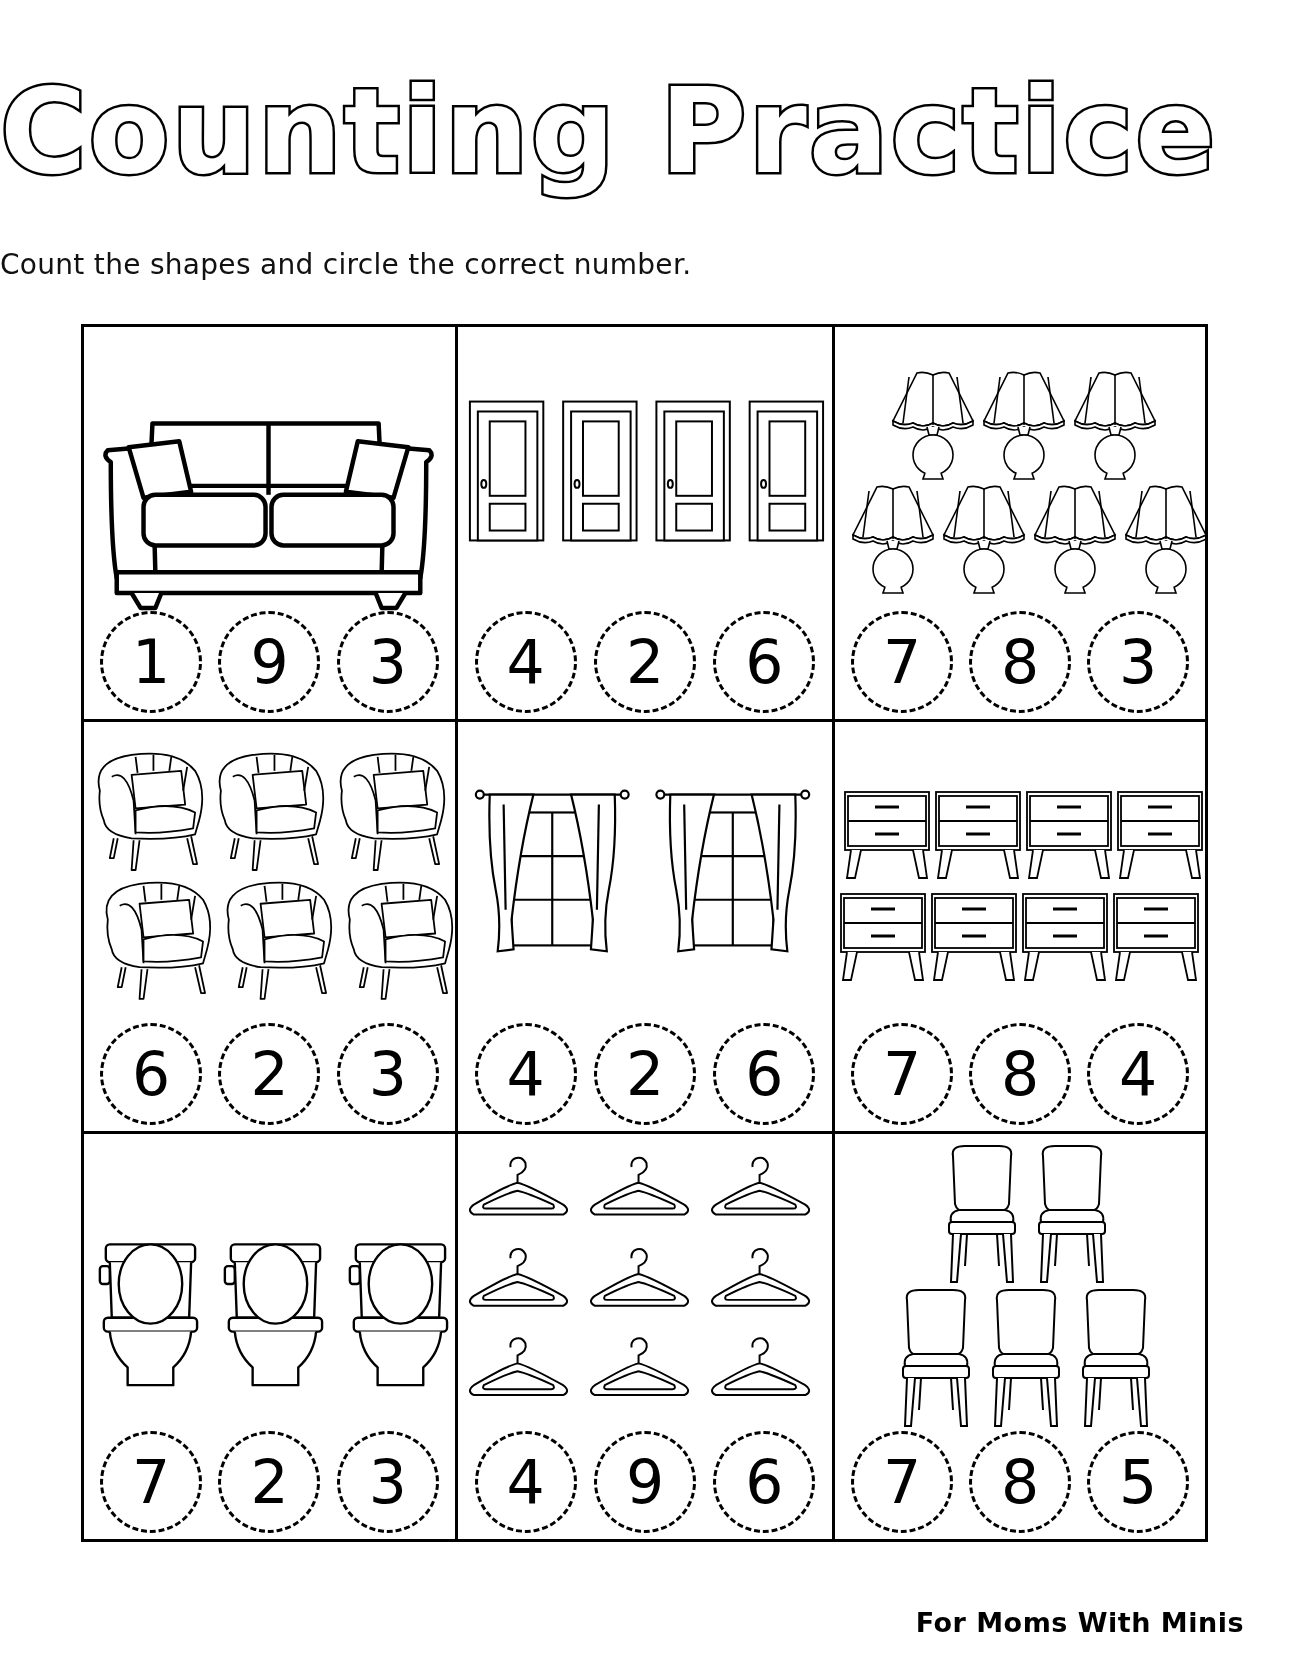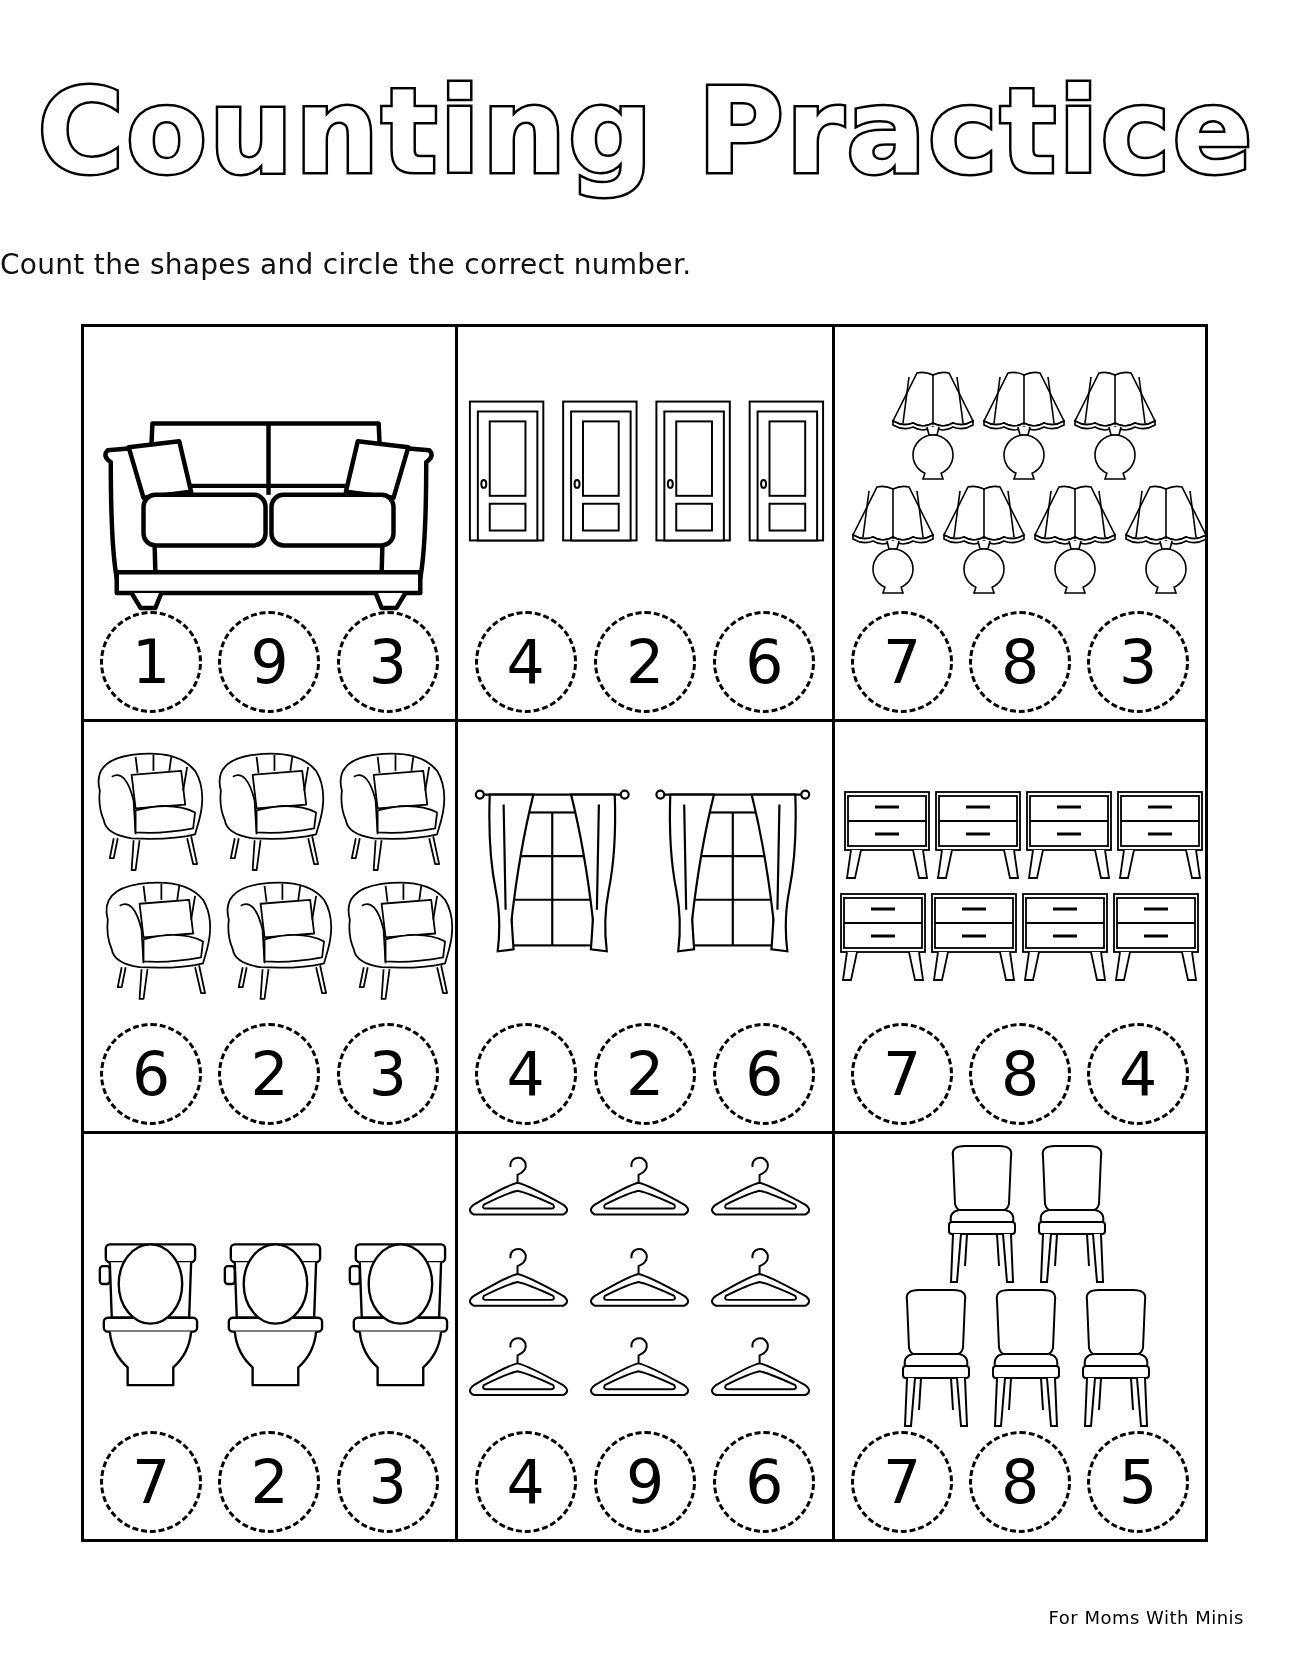--- a/index.html
+++ b/index.html
@@ -1,27 +1,27 @@
 <!DOCTYPE html>
 <html><head>
 <meta charset="utf-8">
 <style>
   html,body{margin:0;padding:0;background:#ffffff;}
   body{width:1292px;height:1672px;position:relative;overflow:hidden;font-family:"DejaVu Sans",sans-serif;color:#000;}
-  .title{position:absolute;left:0;top:72px;width:1292px;text-align:center;font-family:"DejaVu Sans",sans-serif;font-weight:bold;font-size:118px;letter-spacing:2px;color:#fff;-webkit-text-stroke:5px #000;paint-order:stroke fill;line-height:1;}
+  .title{position:absolute;left:0;top:72px;width:1292px;font-family:"DejaVu Sans",sans-serif;font-weight:bold;font-size:118px;letter-spacing:2px;color:#fff;-webkit-text-stroke:5px #000;paint-order:stroke fill;line-height:1;}
   .subtitle{position:absolute;left:0;top:248px;width:1292px;text-align:left;font-family:"DejaVu Sans",sans-serif;font-size:28px;color:#111;letter-spacing:0.3px;}
   .grid{position:absolute;left:81px;top:324px;width:1127px;height:1218px;border:3px solid #000;box-sizing:border-box;display:grid;grid-template-columns:374px 377px 1fr;grid-template-rows:395px 412px 1fr;}
   .cell{position:relative;border-right:3px solid #000;border-bottom:3px solid #000;box-sizing:border-box;}
   .cell.c3{border-right:none;}
   .cell.r3{border-bottom:none;}
   .pics{position:absolute;left:0;top:0;width:100%;height:290px;}
   .pics svg{position:absolute;left:0;top:0;width:100%;height:100%;}
   .answers{position:absolute;left:0;right:0;bottom:8px;height:98px;display:flex;justify-content:space-around;align-items:center;padding:0 8px;}
   .circle{width:102px;height:102px;border:3px dashed #000;border-radius:50%;box-sizing:border-box;display:flex;align-items:center;justify-content:center;font-family:"DejaVu Sans",sans-serif;font-size:60px;font-weight:normal;cursor:pointer;background:#fff;}
-  .footer{position:absolute;right:48px;top:1607px;font-family:"DejaVu Sans",sans-serif;font-weight:normal;font-size:18px;letter-spacing:0.5px;}
+  .footer{position:absolute;right:48px;top:1607px;font-family:"DejaVu Sans",sans-serif;font-weight:bold;font-size:27px;letter-spacing:0.5px;}
 </style>
 </head>
 <body>
 
 <div class="title">Counting Practice</div>
 <div class="subtitle">Count the shapes and circle the correct number.</div>
 
 <svg width="0" height="0" style="position:absolute">
   <defs>
     <g id="sofa" fill="#fff" stroke="#000" stroke-width="3" stroke-linejoin="round">

